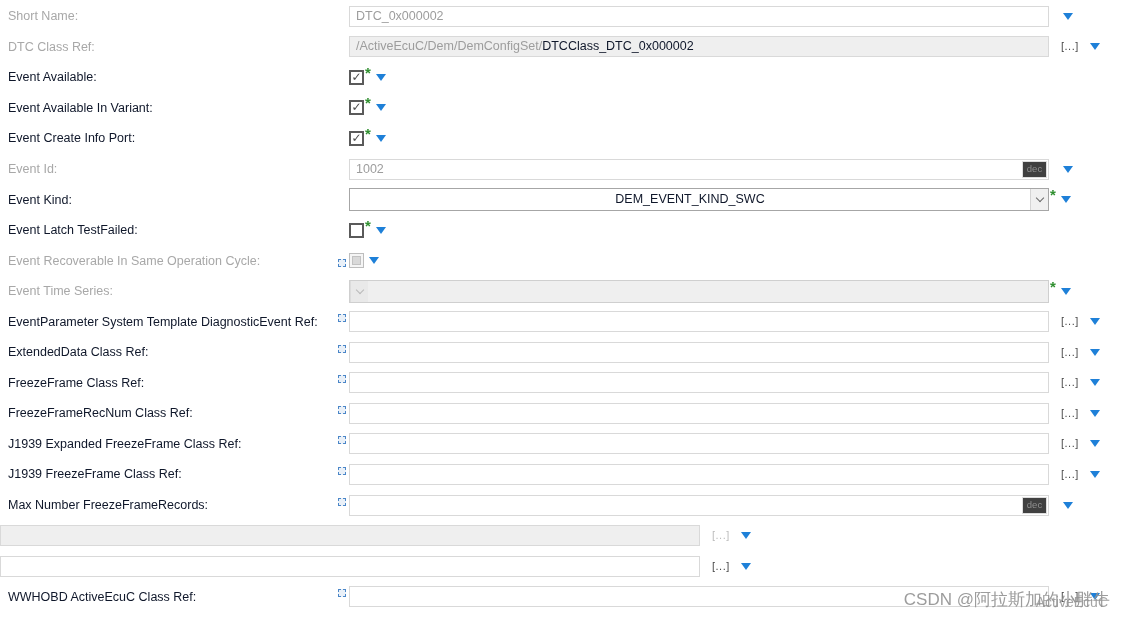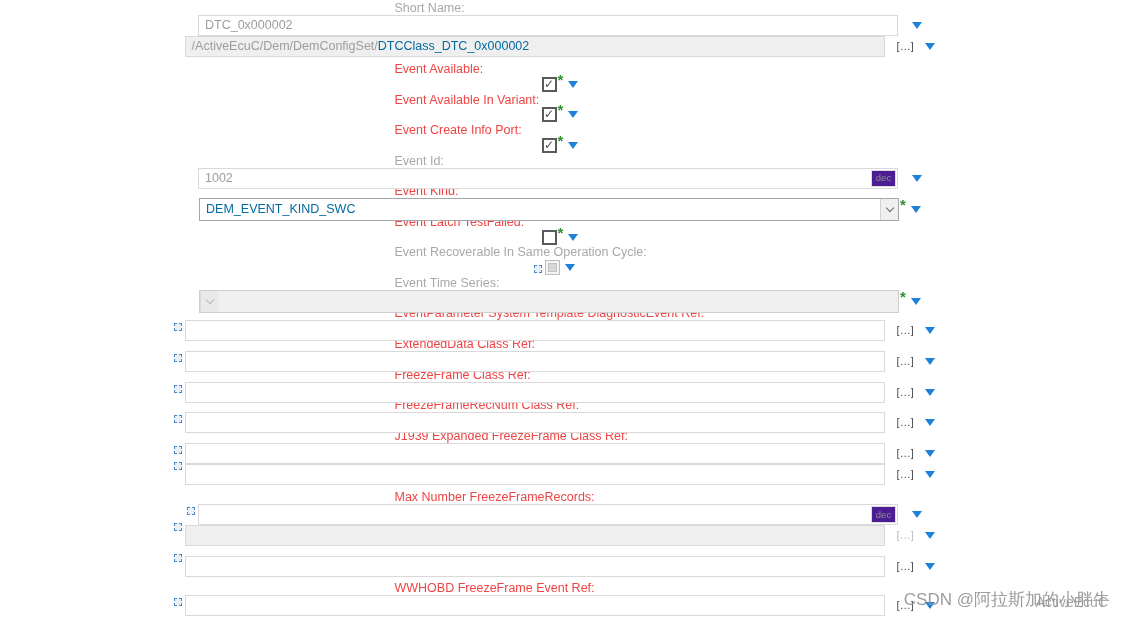--- a/index.html
+++ b/index.html
@@ -1,32 +1,32 @@
 <!DOCTYPE html>
 <html><head>
 <meta charset="utf-8">
 <style>
   * { box-sizing: border-box; margin: 0; padding: 0; }
   html,body { background:#ffffff; }
   body { font-family: "Liberation Sans", "DejaVu Sans", sans-serif; }
   .page { position:relative; width:1122px; height:626px; background:#fff; overflow:hidden; }
   .form { padding-top:1px; }
-  .row { display:flex; height:30.55px; align-items:center;flex-direction:column; }
-  .label { width:349px; padding-left:8px; flex:none; font-size:12.5px; color:#ef4444; white-space:nowrap; overflow:hidden; }
+  .row { display:flex; height:30.55px; align-items:center; }
+  .label { width:349px; padding-left:8px; flex:none; font-size:12.5px; color:#0f172a; white-space:nowrap; overflow:hidden; }
   .label.dis { color:#a8a8a8; }
   .control { display:flex; align-items:center; position:relative; flex:1; }
   
   .multi { position:absolute; left:-11px; top:3px; width:8px; height:8px; border:1px dashed #4a86c8; background:rgba(74,134,200,0.12); }
   .row-cb .multi { top:6px; }
   
   .field { position:relative; width:700px; flex:none; height:21px; border:1px solid #d9d9d9; background:#fff; font-size:12.5px; line-height:19px; padding:0 6px; white-space:nowrap; overflow:hidden; }
   .field.fdis { background:#efefef; }
   .muted { color:#9d9d9d; }
-  .val { color:#0369a1; }
-  .dec { position:absolute; right:1px; top:1px; bottom:1px; width:25px; border:1px solid #dedede; background:#4c1d95; color:#8f8f8f; font-size:9.5px; display:flex; align-items:center; justify-content:center; line-height:1; }
+  .val { color:#0f172a;text-align:center; }
+  .dec { position:absolute; right:1px; top:1px; bottom:1px; width:25px; border:1px solid #dedede; background:#404040; color:#8f8f8f; font-size:9.5px; display:flex; align-items:center; justify-content:center; line-height:1; }
   
   .field.combo { height:23px; border:1px solid #a6a6a6; padding:0; display:flex; align-items:stretch; line-height:21px; }
   .field.combo .val, .field.combo .cval-dis { padding:0 6px; flex:1; overflow:hidden; white-space:nowrap; }
   .cval-dis { color:#5c5c5c; }
   .field.combo.cdis { background:#efefef; border-color:#cfcfcf; }
   .combo-btn { width:18px; flex:none; background:#f0f0f0; border-left:1px solid #d4d4d4; display:flex; align-items:center; justify-content:center; cursor:default; }
   .cdis .combo-btn { background:#e9e9e9; border-left-color:#dcdcdc; }
   .chev { width:6px; height:6px; border-right:1.5px solid #6a6a6a; border-bottom:1.5px solid #6a6a6a; transform:rotate(45deg); margin-top:-3px; }
   .cdis .chev { border-color:#b9b9b9; }
   
@@ -57,20 +57,21 @@
         <div class="control">
           <div class="field"><span class="muted">DTC_0x000002</span></div>
           <span class="trail">
             <span class="arrowbtn">
               <span class="tri"></span>
             </span>
           </span>
         </div>
       </div>
       <div class="row">
+        <div class="label dis">DTC Class Ref:</div>
         <div class="control">
           <div class="field fdis"><span class="muted">/ActiveEcuC/Dem/DemConfigSet/</span><span class="val">DTCClass_DTC_0x000002</span></div>
           <span class="trail">
             <span class="ellipsis">[...]</span>
             <span class="arrowbtn">
               <span class="tri"></span>
             </span>
           </span>
         </div>
       </div>
@@ -245,20 +246,21 @@
           <div class="field"><span class="val"></span></div>
           <span class="trail">
             <span class="ellipsis">[...]</span>
             <span class="arrowbtn">
               <span class="tri"></span>
             </span>
           </span>
         </div>
       </div>
       <div class="row">
+        <div class="label">J1939 FreezeFrame Class Ref:</div>
         <div class="control">
           <span class="multi"></span>
           <div class="field"><span class="val"></span></div>
           <span class="trail">
             <span class="ellipsis">[...]</span>
             <span class="arrowbtn">
               <span class="tri"></span>
             </span>
           </span>
         </div>
@@ -293,21 +295,21 @@
           <div class="field"><span class="val"></span></div>
           <span class="trail">
             <span class="ellipsis">[...]</span>
             <span class="arrowbtn">
               <span class="tri"></span>
             </span>
           </span>
         </div>
       </div>
       <div class="row">
-        <div class="label">WWHOBD FreezeFrame Event Ref:</div>
+        <div class="label">WWHOBD ActiveEcuC Class Ref:</div>
         <div class="control">
           <span class="multi"></span>
           <div class="field"><span class="val"></span></div>
           <span class="trail">
             <span class="ellipsis">[...]</span>
             <span class="arrowbtn">
               <span class="tri"></span>
             </span>
           </span>
         </div>

